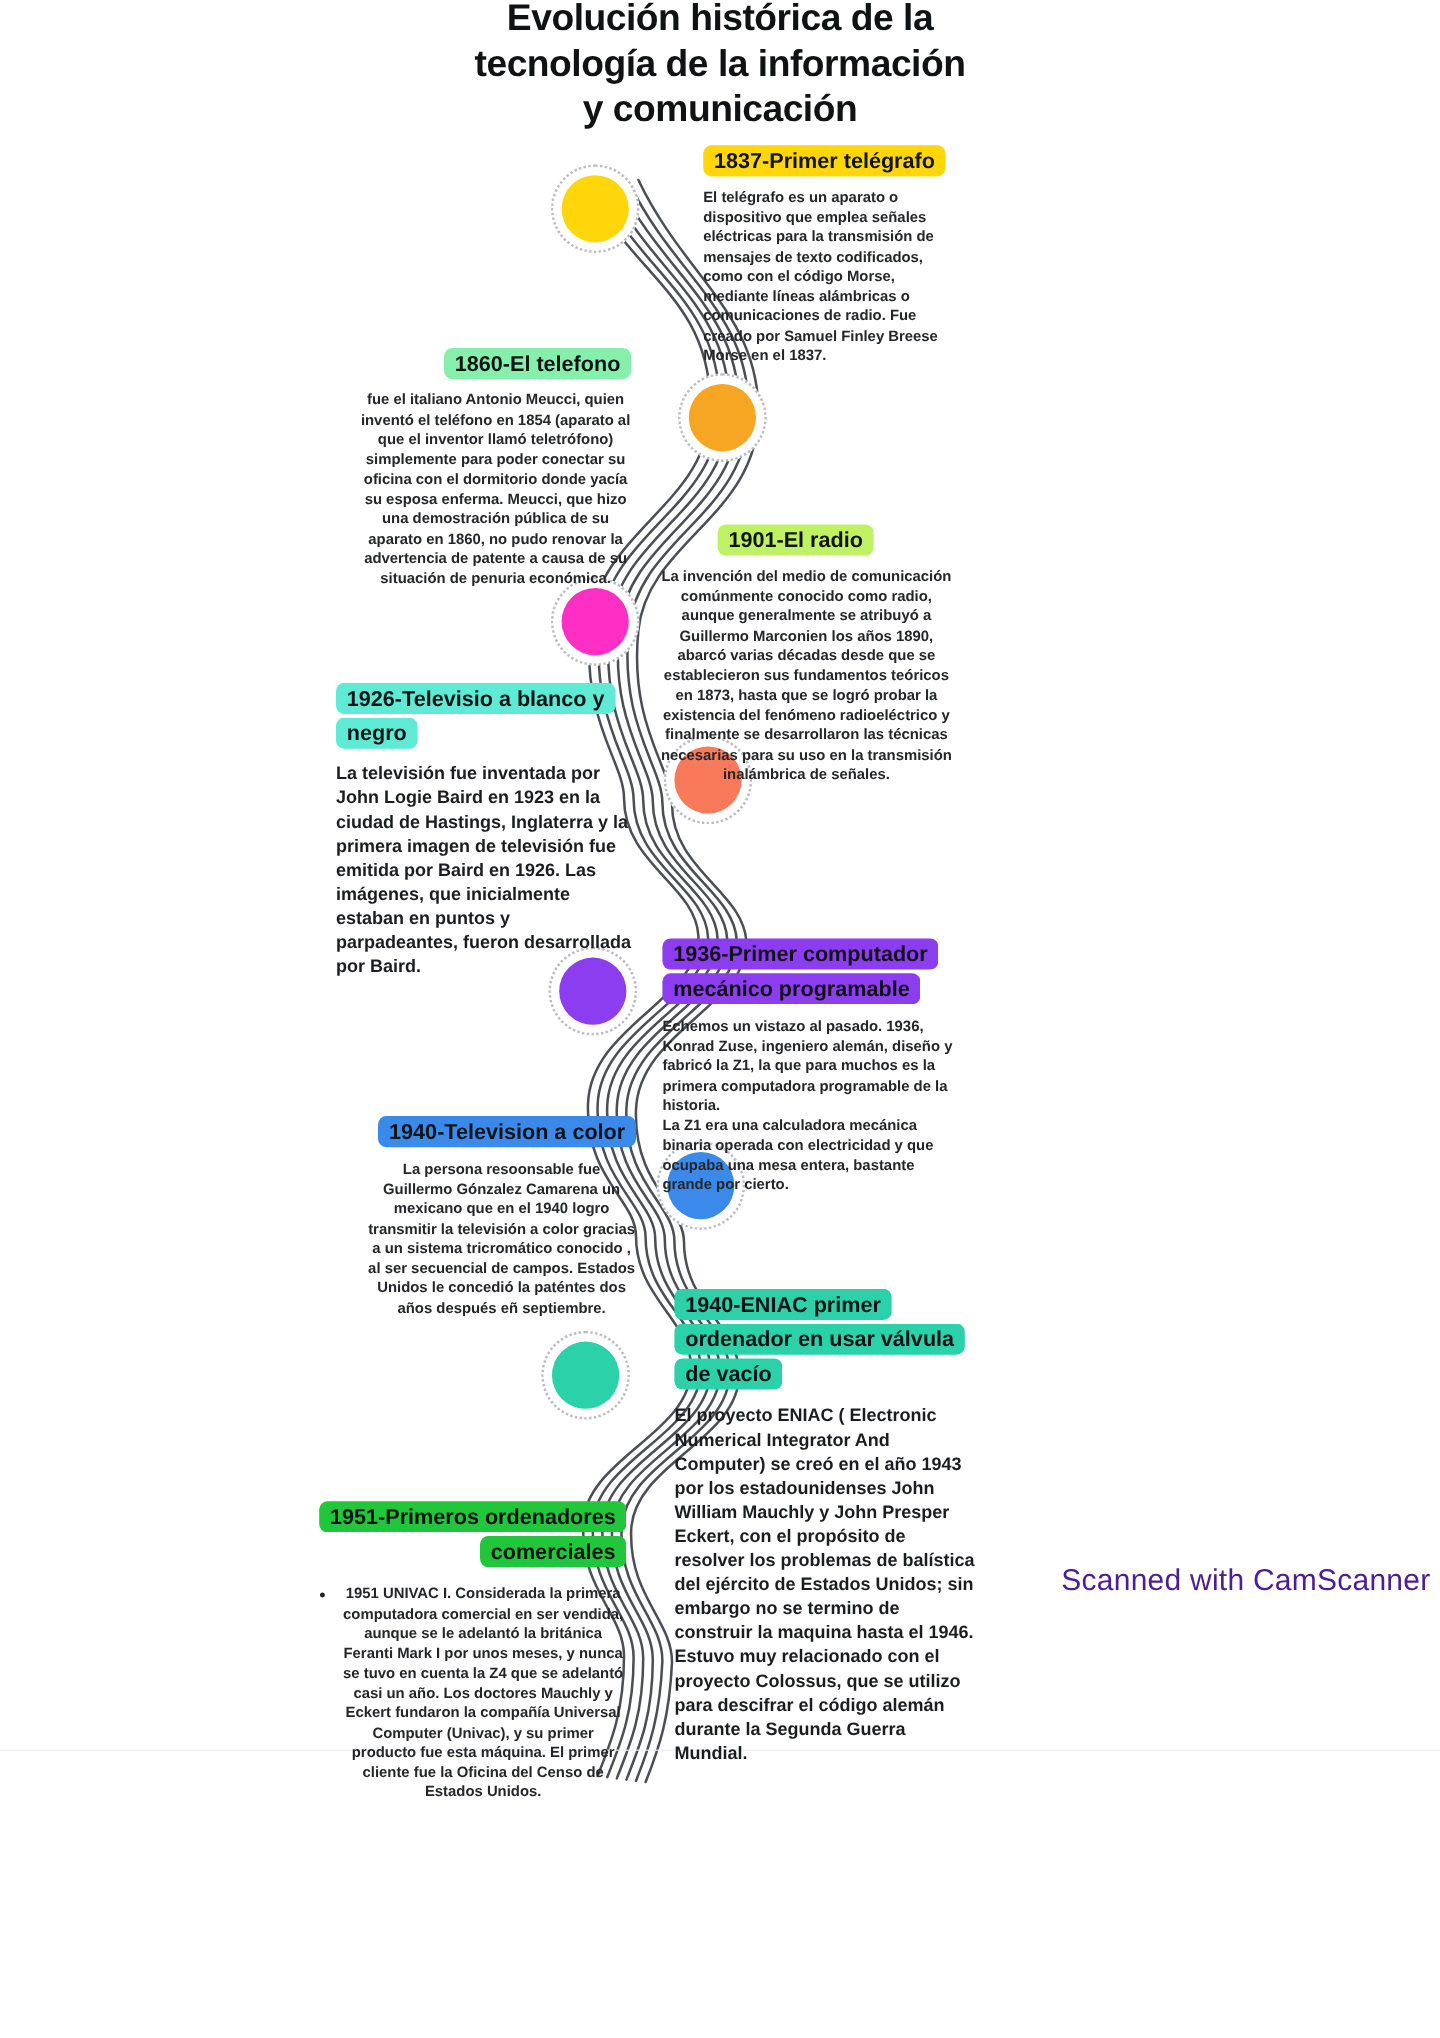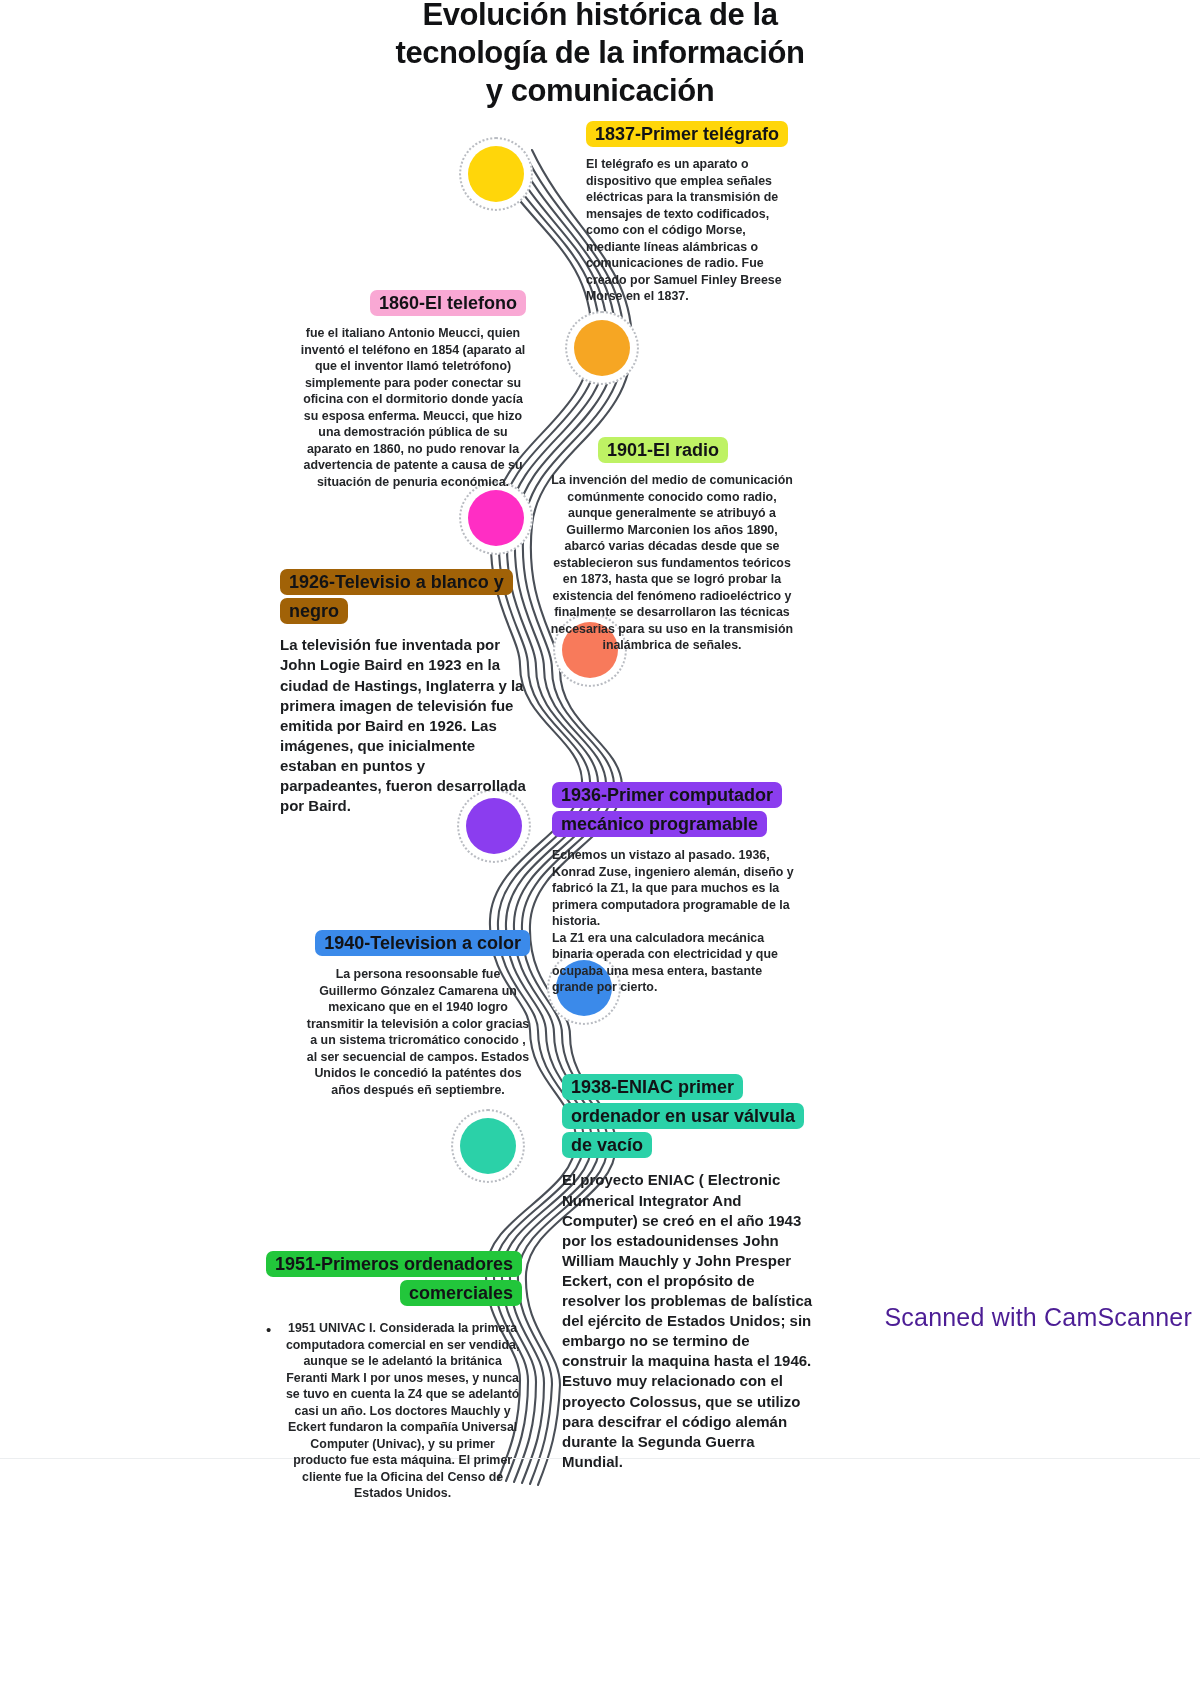--- a/index.html
+++ b/index.html
@@ -209,35 +209,35 @@
 
   <div class="entry" style="left:586px; top:120px; width:212px;">
     <div class="chiphold tl">
       <span class="chip" style="background:#FFD60A;">1837-Primer telégrafo</span>
     </div>
     <p class="body-text tl" style="margin-top:6px;"> El telégrafo es un aparato o dispositivo que emplea señales eléctricas para la transmisión de mensajes de texto codificados, como con el código Morse, mediante líneas alámbricas o comunicaciones de radio. Fue creado por Samuel Finley Breese Morse en el 1837.</p>
   </div>
 
   <div class="entry" style="left:300px; top:289px; width:226px;">
     <div class="chiphold tr">
-      <span class="chip" style="background:#f9a8d4;margin-left:26px;">1860-El telefono</span>
+      <span class="chip" style="background:#86efac;margin-left:26px;">1860-El telefono</span>
     </div>
     <p class="body-text tc" style="margin-top:6px;">fue el italiano Antonio Meucci, quien inventó el teléfono en 1854 (aparato al que el inventor llamó teletrófono) simplemente para poder conectar su oficina con el dormitorio donde yacía su esposa enferma. Meucci, que hizo una demostración pública de su aparato en 1860, no pudo renovar la advertencia de patente a causa de su situación de penuria económica.</p>
   </div>
 
   <div class="entry" style="left:546px; top:436px; width:252px;">
     <div class="chiphold tl" style="padding-left:52px;">
       <span class="chip" style="background:#bef264;">1901-El radio</span>
     </div>
     <p class="body-text tc" style="margin-top:7px;">La invención del medio de comunicación comúnmente conocido como radio, aunque generalmente se atribuyó a Guillermo Marconien los años 1890, abarcó varias décadas desde que se establecieron sus fundamentos teóricos en 1873, hasta que se logró probar la existencia del fenómeno radioeléctrico y finalmente se desarrollaron las técnicas necesarias para su uso en la transmisión inalámbrica de señales.</p>
   </div>
 
   <div class="entry" style="left:280px; top:568px; width:246px;">
     <div class="chiphold tl">
-      <span class="chip" style="background:#a16207;">1926-Televisio a blanco y negro</span>
+      <span class="chip" style="background:#5eead4;">1926-Televisio a blanco y negro</span>
     </div>
     <p class="body-text big tl" style="margin-top:9px;">La televisión fue inventada por John Logie Baird en 1923 en la ciudad de Hastings, Inglaterra y la primera imagen de televisión fue emitida por Baird en 1926. Las imágenes, que inicialmente estaban en puntos y parpadeantes, fueron desarrollada por Baird.</p>
   </div>
 
   <div class="entry" style="left:552px; top:757px; width:242px;margin-top:24px;">
     <div class="chiphold tl">
       <span class="chip" style="background:#8B3DEF;">1936-Primer computador mecánico programable</span>
     </div>
     <p class="body-text tl" style="margin-top:8px; white-space:pre-line;">Echemos un vistazo al pasado. 1936, Konrad Zuse, ingeniero alemán, diseño y fabricó la Z1, la que para muchos es la primera computadora programable de la historia.
 La Z1 era una calculadora mecánica binaria operada con electricidad y que ocupaba una mesa entera, bastante grande por cierto.</p>
@@ -245,21 +245,21 @@
 
   <div class="entry" style="left:306px; top:929px; width:224px;">
     <div class="chiphold tr">
       <span class="chip" style="background:#3B8AEA;">1940-Television a color</span>
     </div>
     <p class="body-text tc" style="margin-top:8px;">La persona resoonsable fue Guillermo Gónzalez Camarena un mexicano que en el 1940 logro transmitir la televisión a color gracias a un sistema tricromático conocido , al ser secuencial de campos. Estados Unidos le concedió la paténtes dos años después eñ septiembre.</p>
   </div>
 
   <div class="entry" style="left:562px; top:1073px; width:252px;">
     <div class="chiphold tl">
-      <span class="chip" style="background:#2BD1A8;">1938-ENIAC primer ordenador en usar válvula de vacío</span>
+      <span class="chip" style="background:#2BD1A8;">1940-ENIAC primer ordenador en usar válvula de vacío</span>
     </div>
     <p class="body-text big tl" style="margin-top:10px;">El proyecto ENIAC ( Electronic Numerical Integrator And Computer) se creó en el año 1943 por los estadounidenses John William Mauchly y John Presper Eckert, con el propósito de resolver los problemas de balística del ejército de Estados Unidos; sin embargo no se termino de construir la maquina hasta el 1946. Estuvo muy relacionado con el proyecto Colossus, que se utilizo para descifrar el código alemán durante la Segunda Guerra Mundial.</p>
   </div>
 
   <div class="entry" style="left:266px; top:1250px; width:256px;">
     <div class="chiphold tr">
       <span class="chip" style="background:#22C63B;">1951-Primeros ordenadores comerciales</span>
     </div>
     <div class="bullet-row" style="margin-top:12px;">
       <span class="bullet-dot">•</span>

